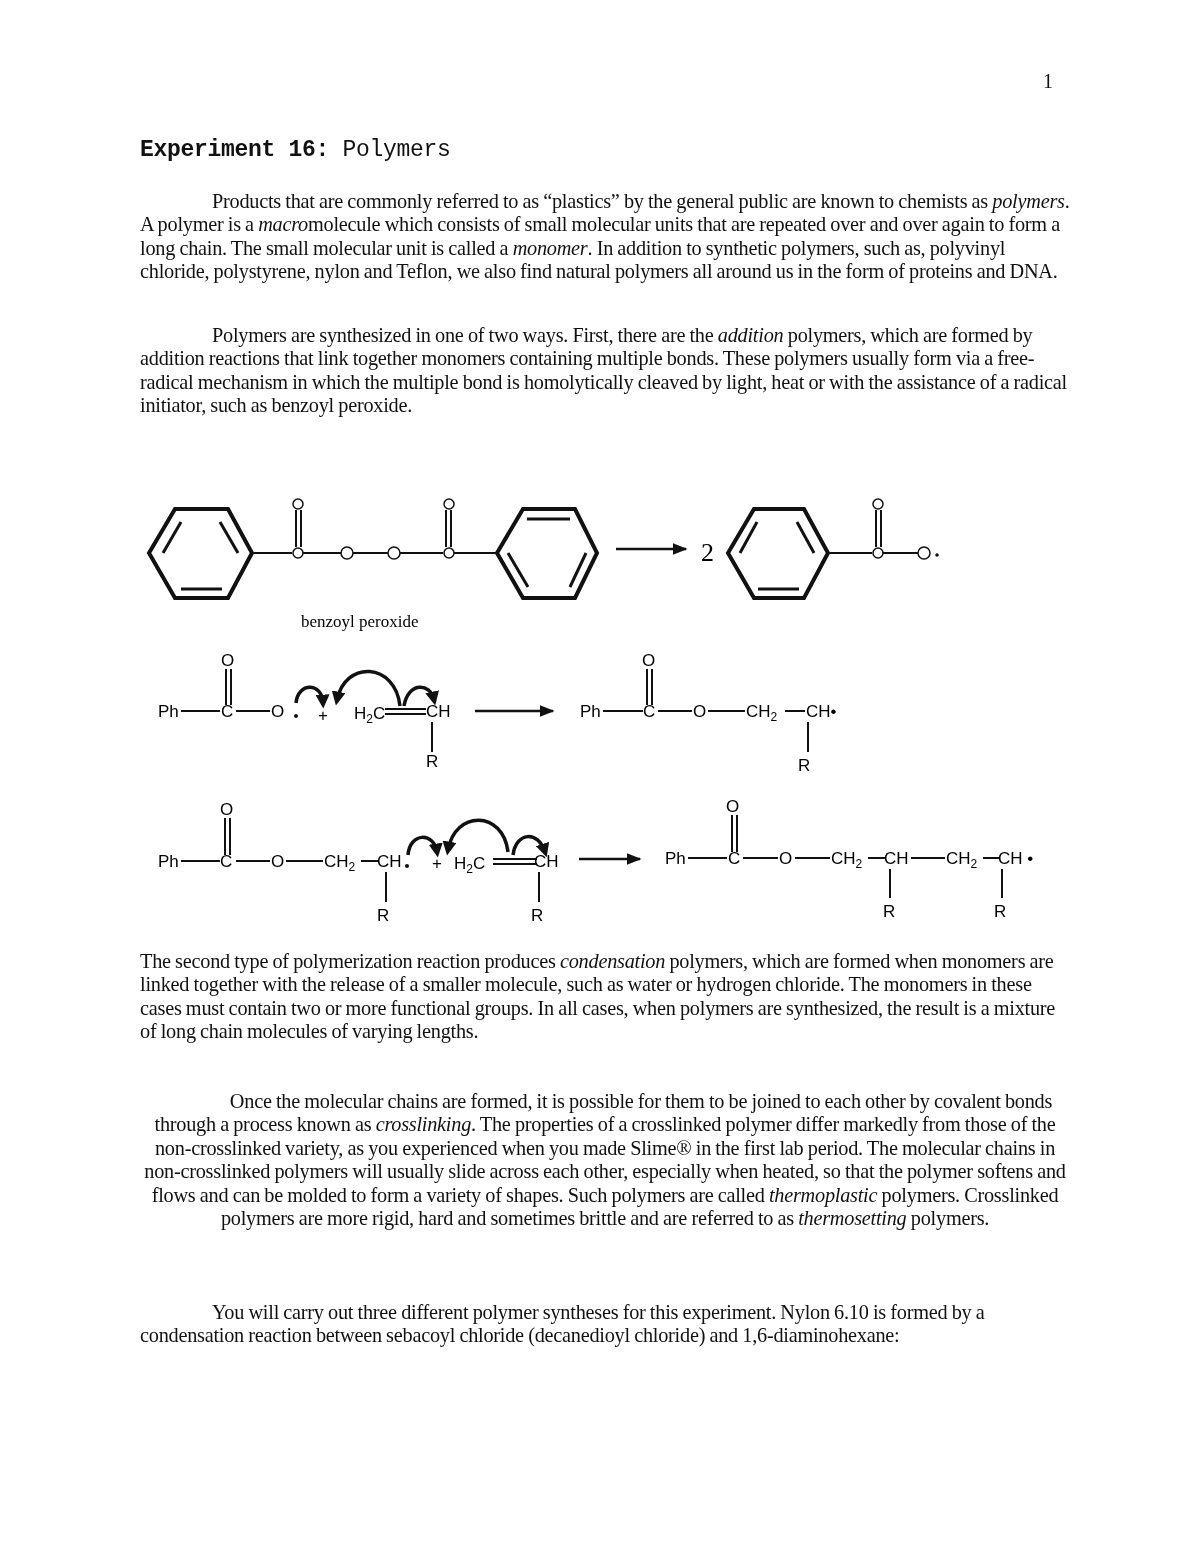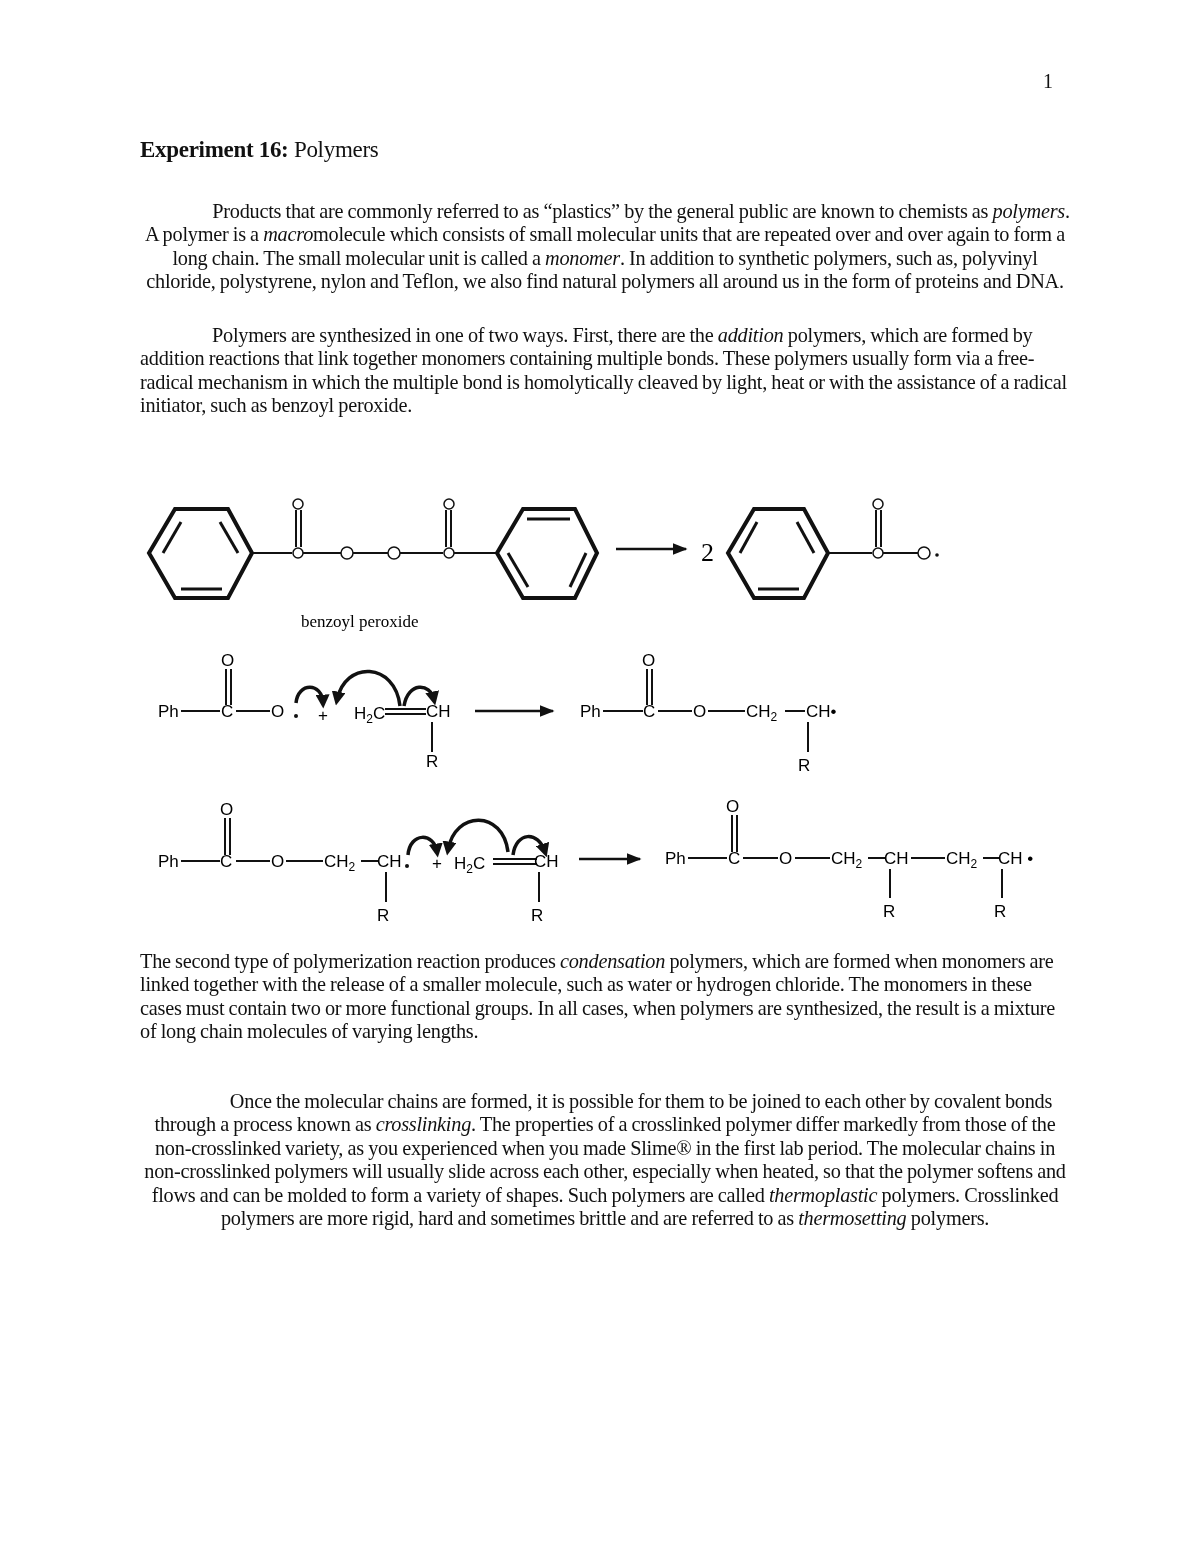--- a/index.html
+++ b/index.html
@@ -1,24 +1,24 @@
 <!DOCTYPE html>
 <html><head>
 <meta charset="utf-8">
 <style>
   html, body { margin: 0; padding: 0; background: #ffffff; }
   body { width: 1200px; height: 1553px; position: relative; overflow: hidden; color: #111; }
   .page { position: absolute; left: 0; top: 0; width: 1200px; height: 1553px; }
   .page-number { position: absolute; left: 1043px; top: 70px; font-family: "Liberation Serif", serif; font-size: 20px; }
-  .doc-title { position: absolute; left: 140px; top: 137px; font-family: Liberation Serif, serif; font-size: 23px; margin: 0; font-weight: normal; letter-spacing: -0.3px; }
+  .doc-title { position: absolute; left: 140px; top: 137px; font-family: Liberation Mono, monospace; font-size: 23px; margin: 0; font-weight: normal; letter-spacing: -0.3px; }
   .doc-title b { font-weight: bold; }
   .para { position: absolute; left: 140px; width: 930px; font-family: "Liberation Serif", serif; font-size: 20.3px; line-height: 23.4px; margin: 0; letter-spacing: -0.25px; word-spacing: -0.5px; }
   .para .indent { display: inline-block; width: 72px; }
   .para i { font-style: italic; }
-  #p1 { top: 200px; text-align: center; }
+  #p1 { top: 190px; }
   #p2 { top: 324px; }
   #p3 { top: 950px; }
   #p4 { top: 1090px; text-align: center; }
   #p5 { top: 1301px; }
   svg.diagram { position: absolute; left: 0; top: 0; }
   svg text { font-family: "Liberation Sans", sans-serif; }
   .lbl { font-size: 17px; }
   .sub { font-size: 12px; }
   .serif { font-family: "Liberation Serif", serif !important; }
 </style>
@@ -183,14 +183,15 @@
       <text x="998" y="864" class="lbl">CH •</text>
       <line x1="1002" y1="869" x2="1002" y2="898" stroke="#111" stroke-width="2"></line>
       <text x="994" y="917" class="lbl">R</text>
     </g>
   </svg>
 
   <p class="para" id="p3"><span>The second type of polymerization reaction produces </span><i>condensation</i><span> polymers, which are formed when monomers are linked together with the release of a smaller molecule, such as water or hydrogen chloride.  The monomers in these cases must contain two or more functional groups.  In all cases, when polymers are synthesized, the result is a mixture of long chain molecules of varying lengths.</span></p>
 
   <p class="para" id="p4"><span class="indent"></span><span>Once the molecular chains are formed, it is possible for them to be joined to each other by covalent bonds through a process known as </span><i>crosslinking</i><span>.  The properties of a crosslinked polymer differ markedly from those of the non-crosslinked variety, as you experienced when you made Slime® in the first lab period.  The molecular chains in non-crosslinked polymers will usually slide across each other, especially when heated, so that the polymer softens and flows and can be molded to form a variety of shapes.  Such polymers are called </span><i>thermoplastic</i><span> polymers.  Crosslinked polymers are more rigid, hard and sometimes brittle and are referred to as </span><i>thermosetting</i><span> polymers.</span></p>
 
+  <p class="para" id="p5"><span class="indent"></span><span>You will carry out three different polymer syntheses for this experiment. Nylon 6.10 is formed by a condensation reaction between sebacoyl chloride (decanedioyl chloride) and 1,6-diaminohexane:</span></p>
 
 </div>
 
 </body></html>

